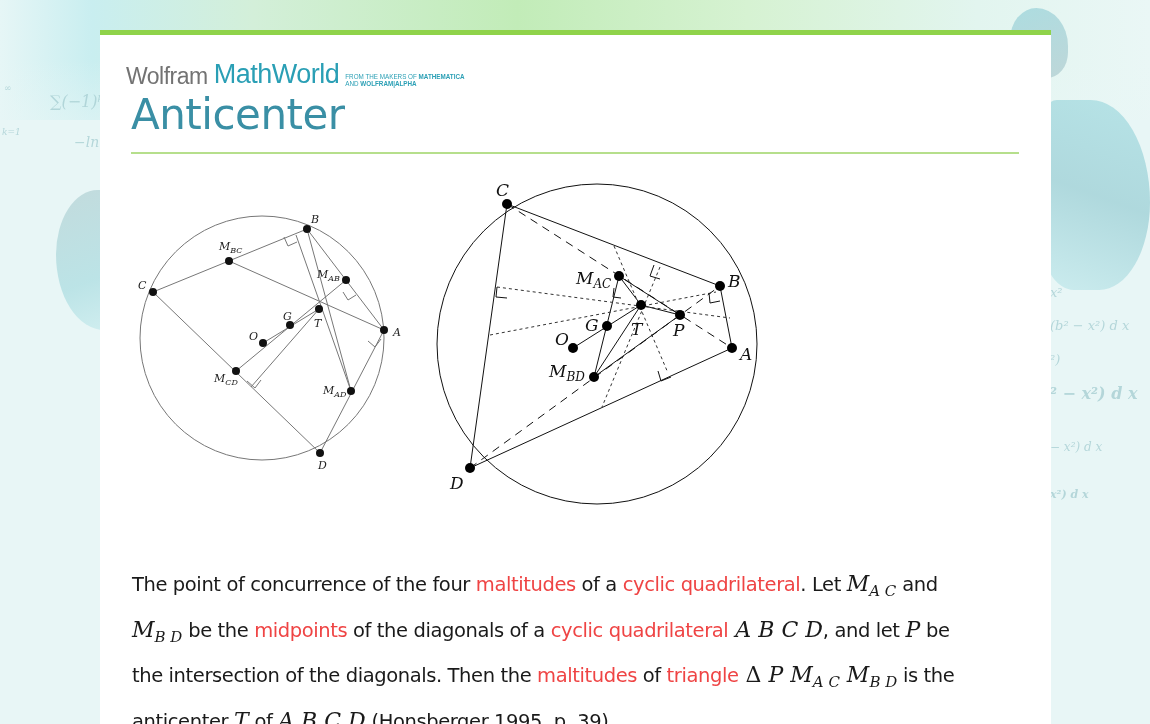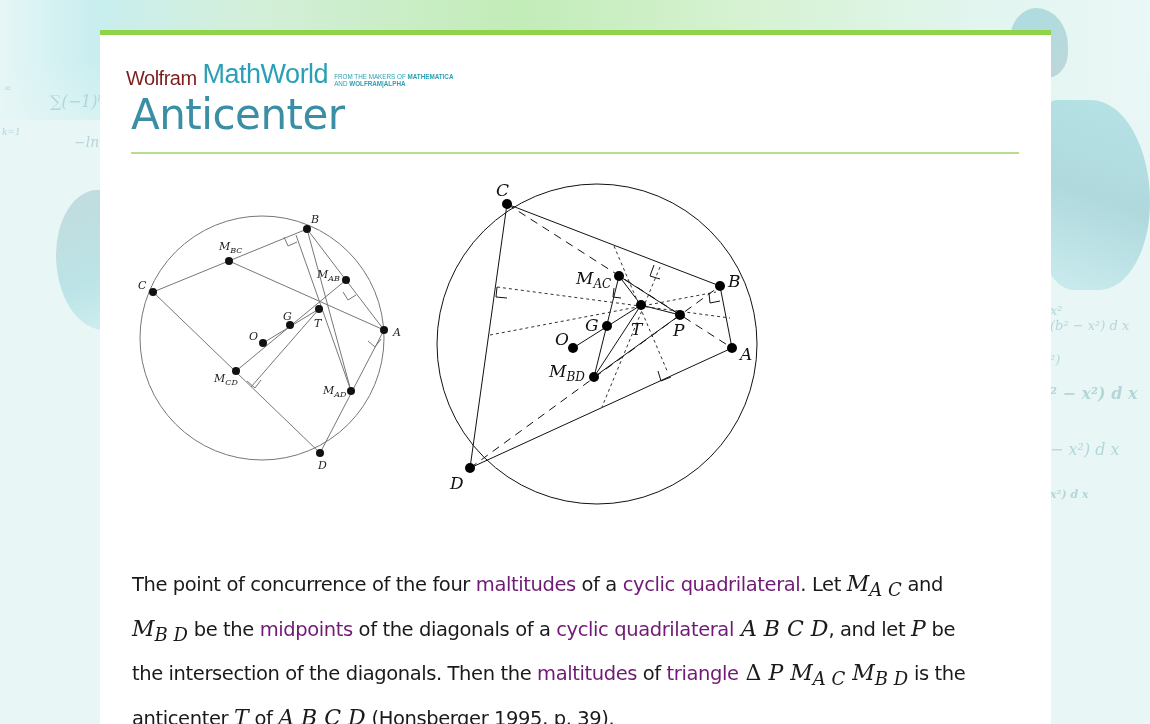--- a/index.html
+++ b/index.html
@@ -42,21 +42,21 @@
       position: absolute; left: 100px; top: 30px; width: 951px; height: 700px;
       background: #ffffff;
       border-top: 5px solid #8fd34a;
       box-sizing: border-box;
     }
     .brand {
       position: absolute; left: 26px; top: 24px; display: flex; align-items: flex-end;
       white-space: nowrap;
     }
     .brand-wolfram {
-      font-family: "Liberation Sans", sans-serif; font-size: 20px; color: #7f1d1d; letter-spacing: -0.5px;
+      font-family: "Liberation Sans", sans-serif; font-size: 23px; color: #737373; letter-spacing: -0.5px;
     }
     .brand-mathworld {
       font-family: "Liberation Sans", sans-serif; font-size: 27px; color: #2a9fb5; margin-left: 6px; letter-spacing: -0.5px;
     }
     .brand-tag {
       margin-left: 6px; margin-bottom: 3px;
       font-family: "Liberation Sans", sans-serif; font-size: 6.3px; line-height: 7px; color: #2a9fb5;
     }
     .brand-tag b { font-weight: bold; }
     .page-title {
@@ -71,44 +71,44 @@
     .figure {
       position: absolute; left: 0; top: 0; width: 951px; height: 700px; pointer-events: none;
     }
     .figure svg { position: absolute; left: -100px; top: -30px; }
     .figure svg text { font-family: "DejaVu Serif", serif; font-style: italic; }
     .body-text {
       position: absolute; left: 32px; top: 530px; width: 900px;
       font-family: "DejaVu Sans", sans-serif; font-size: 19.5px; line-height: 38.5px;
       color: #1a1a1a; letter-spacing: -0.4px;
     }
-    .body-text a { color: #701a75; text-decoration: none; }
+    .body-text a { color: #ef4444; text-decoration: none; }
     .math { font-family: "DejaVu Serif", serif; font-style: italic; font-size: 22px; letter-spacing: 0; }
-    .math sub { font-size: 18px; vertical-align: -5px; }
+    .math sub { font-size: 15px; vertical-align: -5px; }
     .math .up { font-style: normal; }
   </style>
 </head>
 <body>
 
 <div class="bg-top"></div>
 <div class="bg-fade"></div>
 <div class="bg-shape-left"></div>
 <div class="bg-shape-right1"></div>
 <div class="bg-shape-right2"></div>
 
 <div class="bg-formula" style="left:4px;top:83px;font-size:9px;">∞</div>
 <div class="bg-formula" style="left:2px;top:92px;font-size:16px;margin-left:48px;">∑(−1)ᵏ⁻¹</div>
 <div class="bg-formula" style="left:2px;top:127px;font-size:9px;">k=1</div>
 <div class="bg-formula" style="left:74px;top:134px;font-size:14px;">−ln</div>
 
-<div class="bg-formula" style="left:1050px;top:303px;font-size:13px;">x²</div>
+<div class="bg-formula" style="left:1050px;top:285px;font-size:13px;">x²</div>
 <div class="bg-formula" style="left:1050px;top:318px;font-size:13px;">(b² − x²)  d x</div>
 <div class="bg-formula" style="left:1050px;top:352px;font-size:13px;">²)</div>
 <div class="bg-formula" style="left:1050px;top:384px;font-size:16px;font-weight:bold;">² − x²)  d x</div>
-<div class="bg-formula" style="left:1050px;top:440px;font-size:16px;">− x²)  d x</div>
+<div class="bg-formula" style="left:1050px;top:440px;font-size:12px;">− x²)  d x</div>
 <div class="bg-formula" style="left:1050px;top:488px;font-size:11px;font-weight:bold;">x²)  d x</div>
 
 <div class="card">
 
   <div class="brand">
     <span class="brand-wolfram">Wolfram</span>
     <span class="brand-mathworld">MathWorld</span>
     <span class="brand-tag">
       <span>FROM THE MAKERS OF </span><b>MATHEMATICA</b><br>
       <span>AND </span><b>WOLFRAM|ALPHA</b>

